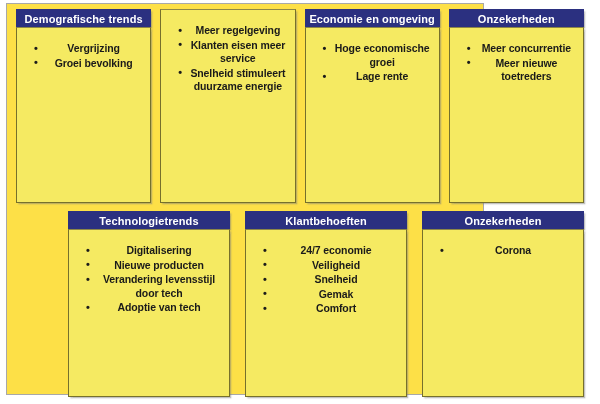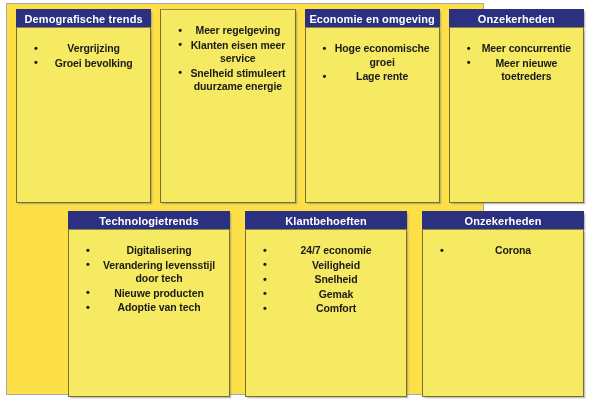--- a/index.html
+++ b/index.html
@@ -159,22 +159,22 @@
 
   </div>
 
   <div class="card-row" id="row-bottom">
 
     <div class="card">
       <div class="card-header">Technologietrends</div>
       <div class="card-body">
         <ul class="bullet-list">
           <li>Digitalisering</li>
+          <li>Nieuwe producten</li>
           <li>Verandering levensstijl door tech</li>
-          <li>Nieuwe producten</li>
           <li>Adoptie van tech</li>
         </ul>
       </div>
     </div>
 
     <div class="card">
       <div class="card-header">Klantbehoeften</div>
       <div class="card-body">
         <ul class="bullet-list">
           <li>24/7 economie</li>

